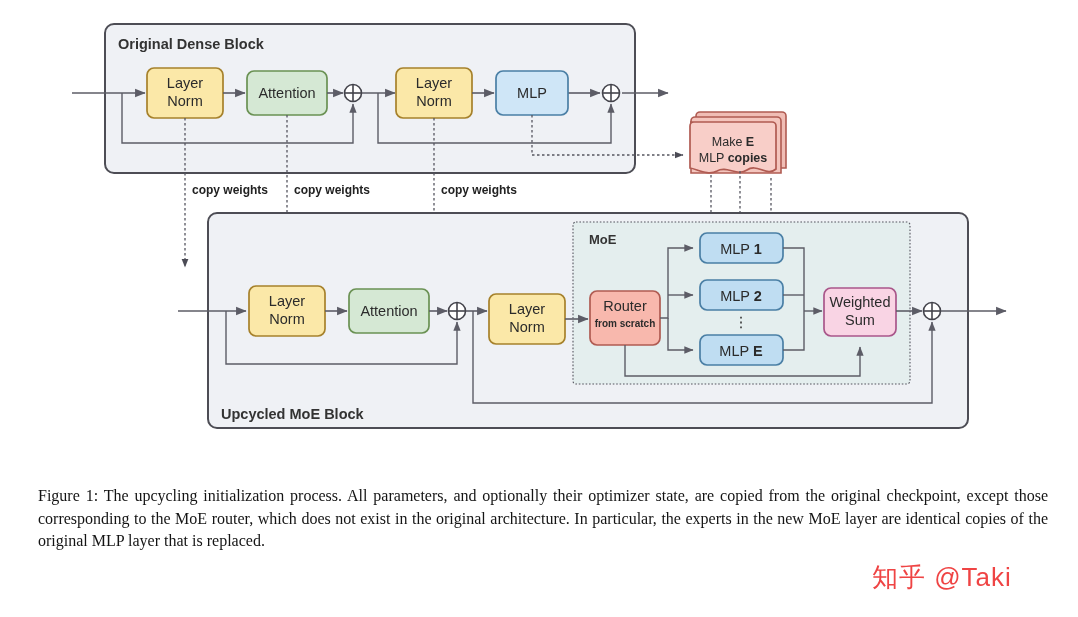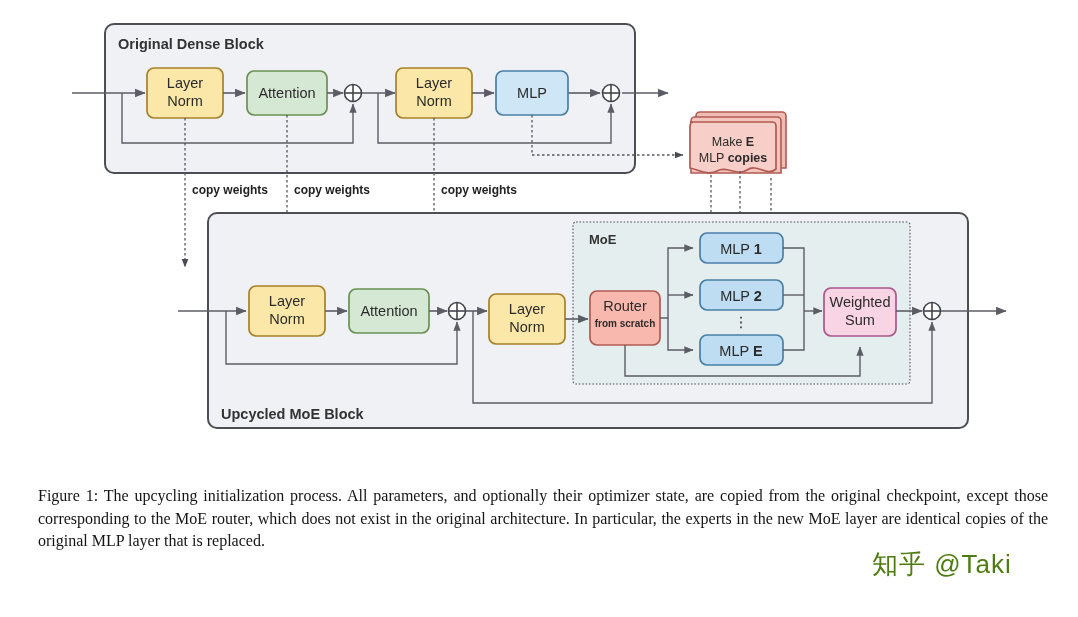--- a/index.html
+++ b/index.html
@@ -114,24 +114,24 @@
     font-family: "Liberation Serif", serif;
     font-size: 16px;
     line-height: 1.42;
     color: #141414;
     text-align: justify;
     text-justify: inter-word;
   }
   #watermark {
     position: absolute;
     left: 872px;
-    top: 547px;
+    top: 560px;
     font-family: "Liberation Sans", sans-serif;
     font-size: 26px;
-    color: #4d7c0f;
+    color: #ef4444;
     letter-spacing: 1px;
     white-space: nowrap;
     pointer-events: none;
   }
 </style>
 </head>
 <body>
 
 <div id="figure-root">
 

